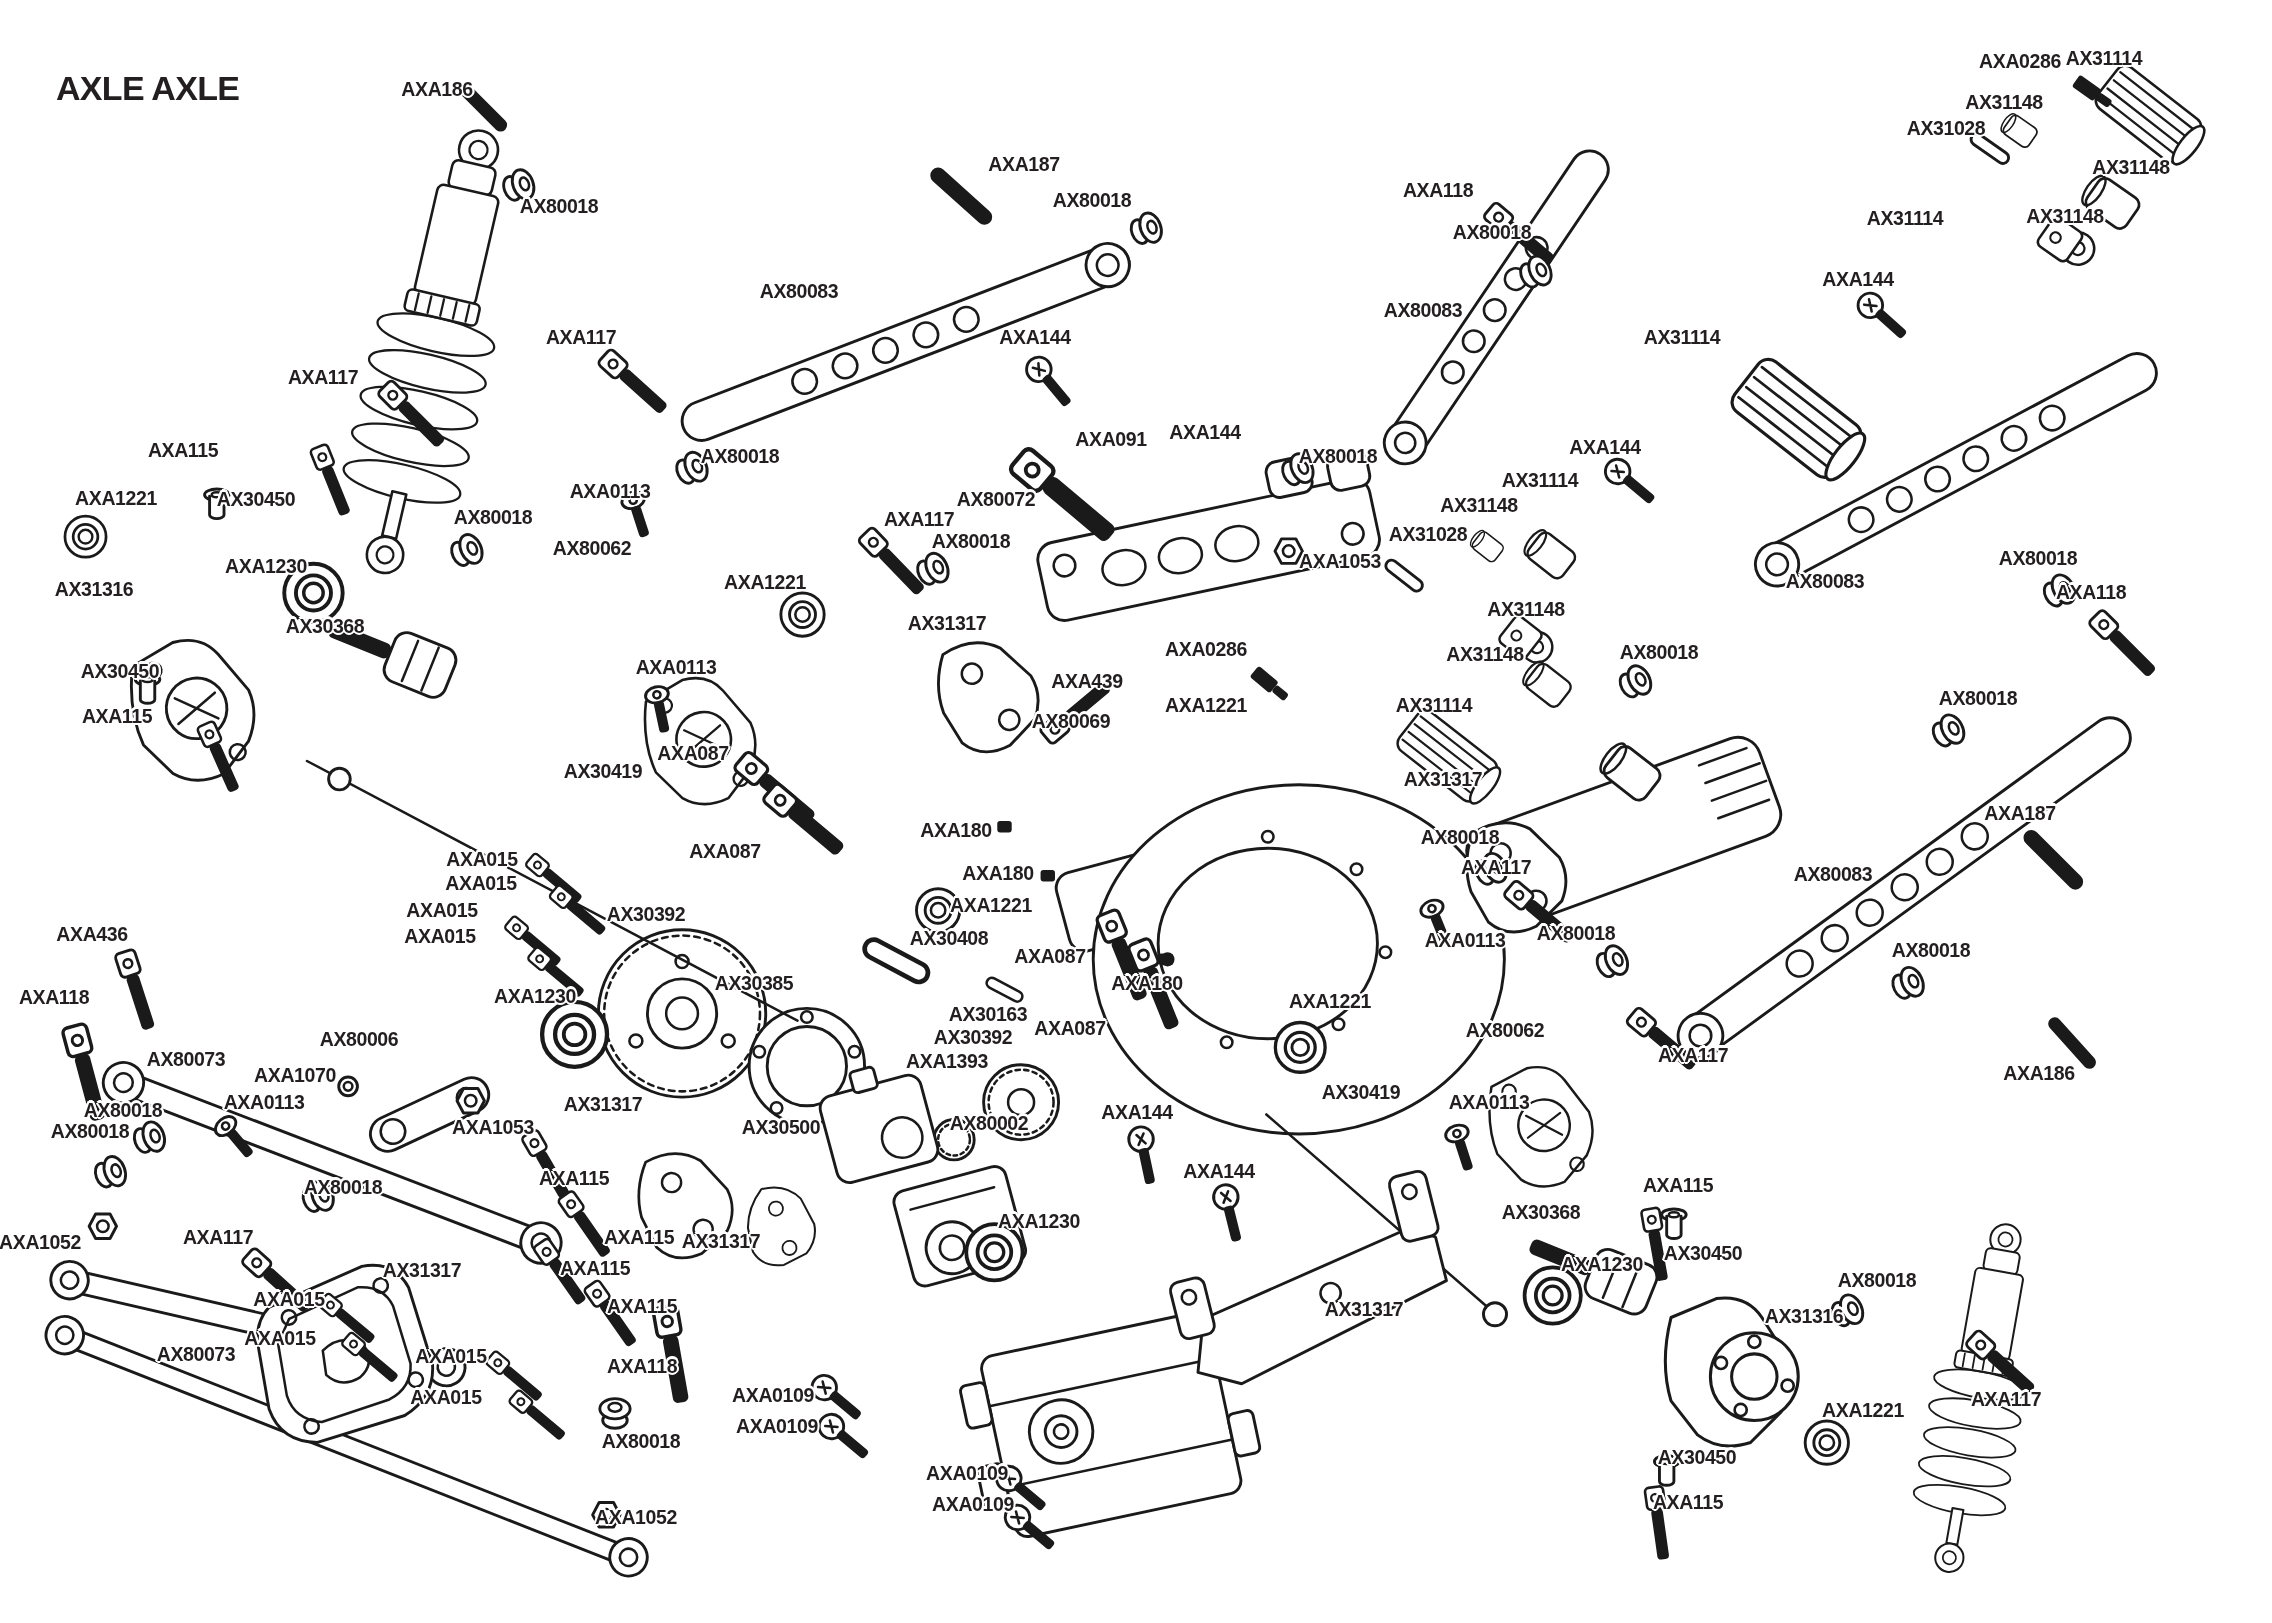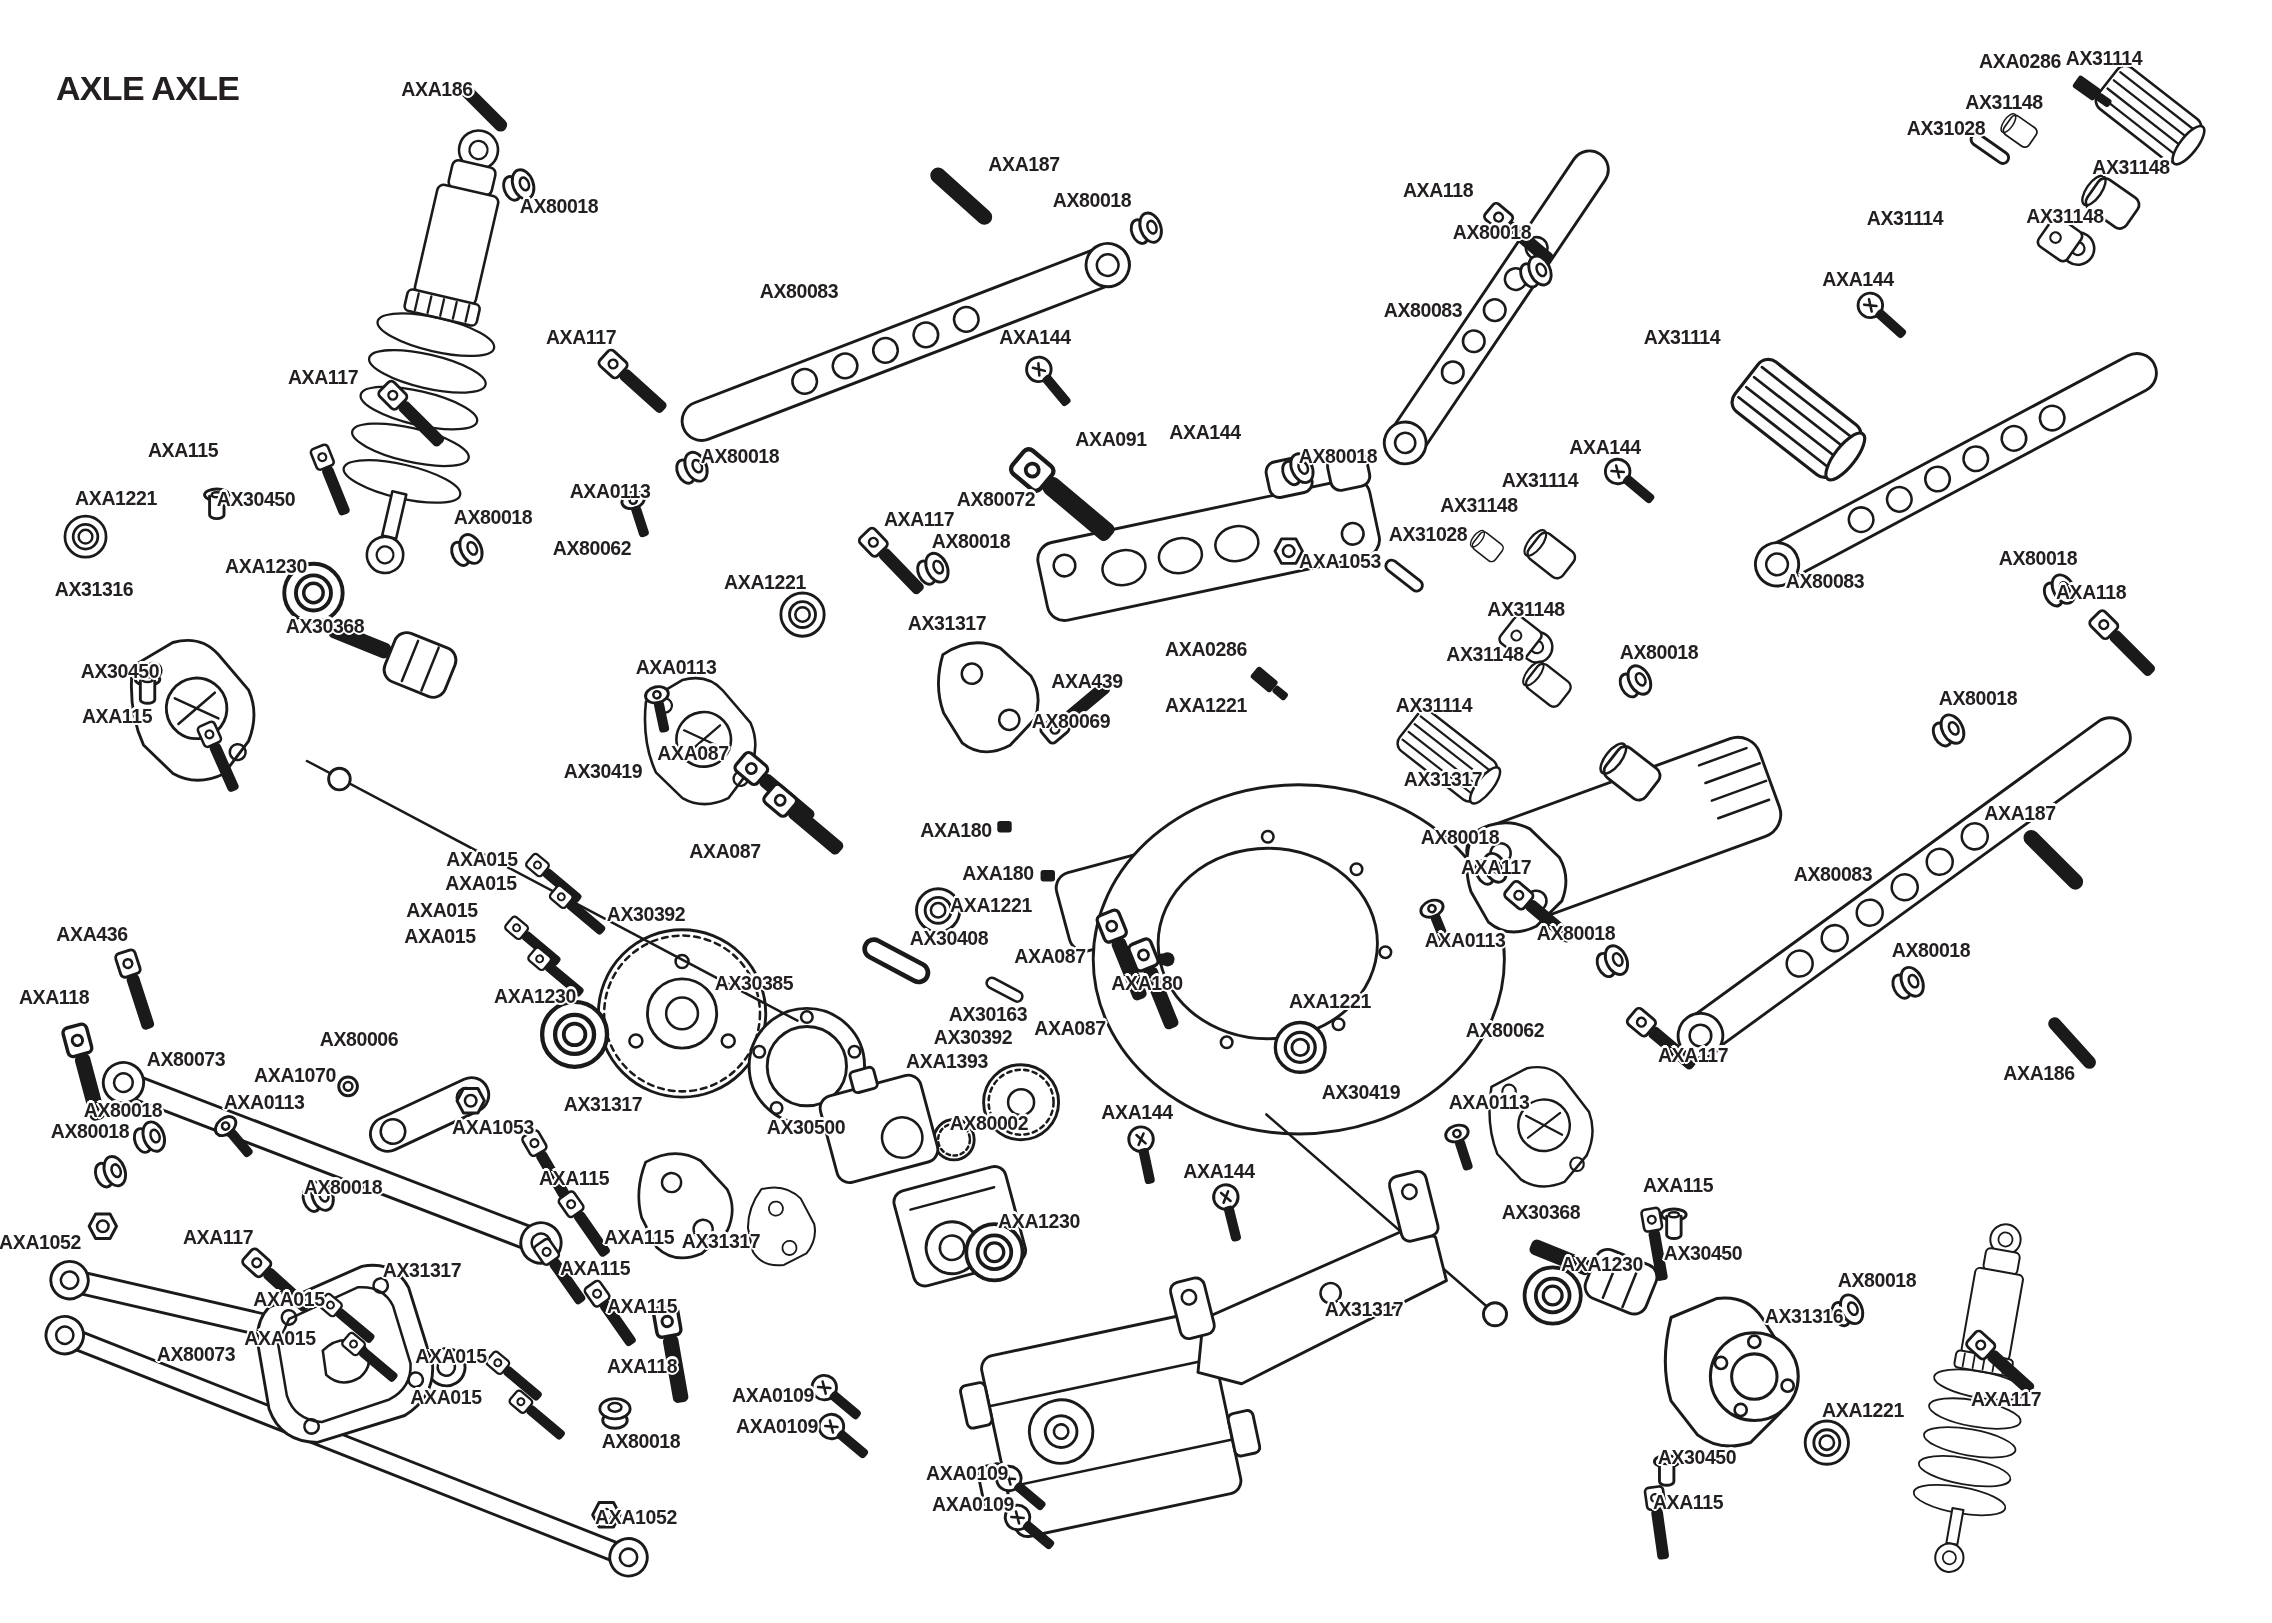--- a/index.html
+++ b/index.html
@@ -556,21 +556,21 @@
       <div class="part-label" style="left: 481px; top: 883px;">AXA015</div>
       <div class="part-label" style="left: 442px; top: 910px;">AXA015</div>
       <div class="part-label" style="left: 440px; top: 936px;">AXA015</div>
       <div class="part-label" style="left: 725px; top: 851px;">AXA087</div>
       <div class="part-label" style="left: 646px; top: 914px;">AX30392</div>
       <div class="part-label" style="left: 535px; top: 996px;">AXA1230</div>
       <div class="part-label" style="left: 754px; top: 983px;">AX30385</div>
       <div class="part-label" style="left: 493px; top: 1127px;">AXA1053</div>
       <div class="part-label" style="left: 603px; top: 1104px;">AX31317</div>
       <div class="part-label" style="left: 574px; top: 1178px;">AXA115</div>
-      <div class="part-label" style="left: 806px; top: 1127px;">AX30500</div>
+      <div class="part-label" style="left: 781px; top: 1127px;">AX30500</div>
       <div class="part-label" style="left: 956px; top: 830px;">AXA180</div>
       <div class="part-label" style="left: 998px; top: 873px;">AXA180</div>
       <div class="part-label" style="left: 991px; top: 905px;">AXA1221</div>
       <div class="part-label" style="left: 949px; top: 938px;">AX30408</div>
       <div class="part-label" style="left: 1050px; top: 956px;">AXA087</div>
       <div class="part-label" style="left: 1147px; top: 983px;">AXA180</div>
       <div class="part-label" style="left: 1330px; top: 1001px;">AXA1221</div>
       <div class="part-label" style="left: 988px; top: 1014px;">AX30163</div>
       <div class="part-label" style="left: 1070px; top: 1028px;">AXA087</div>
       <div class="part-label" style="left: 973px; top: 1037px;">AX30392</div>

